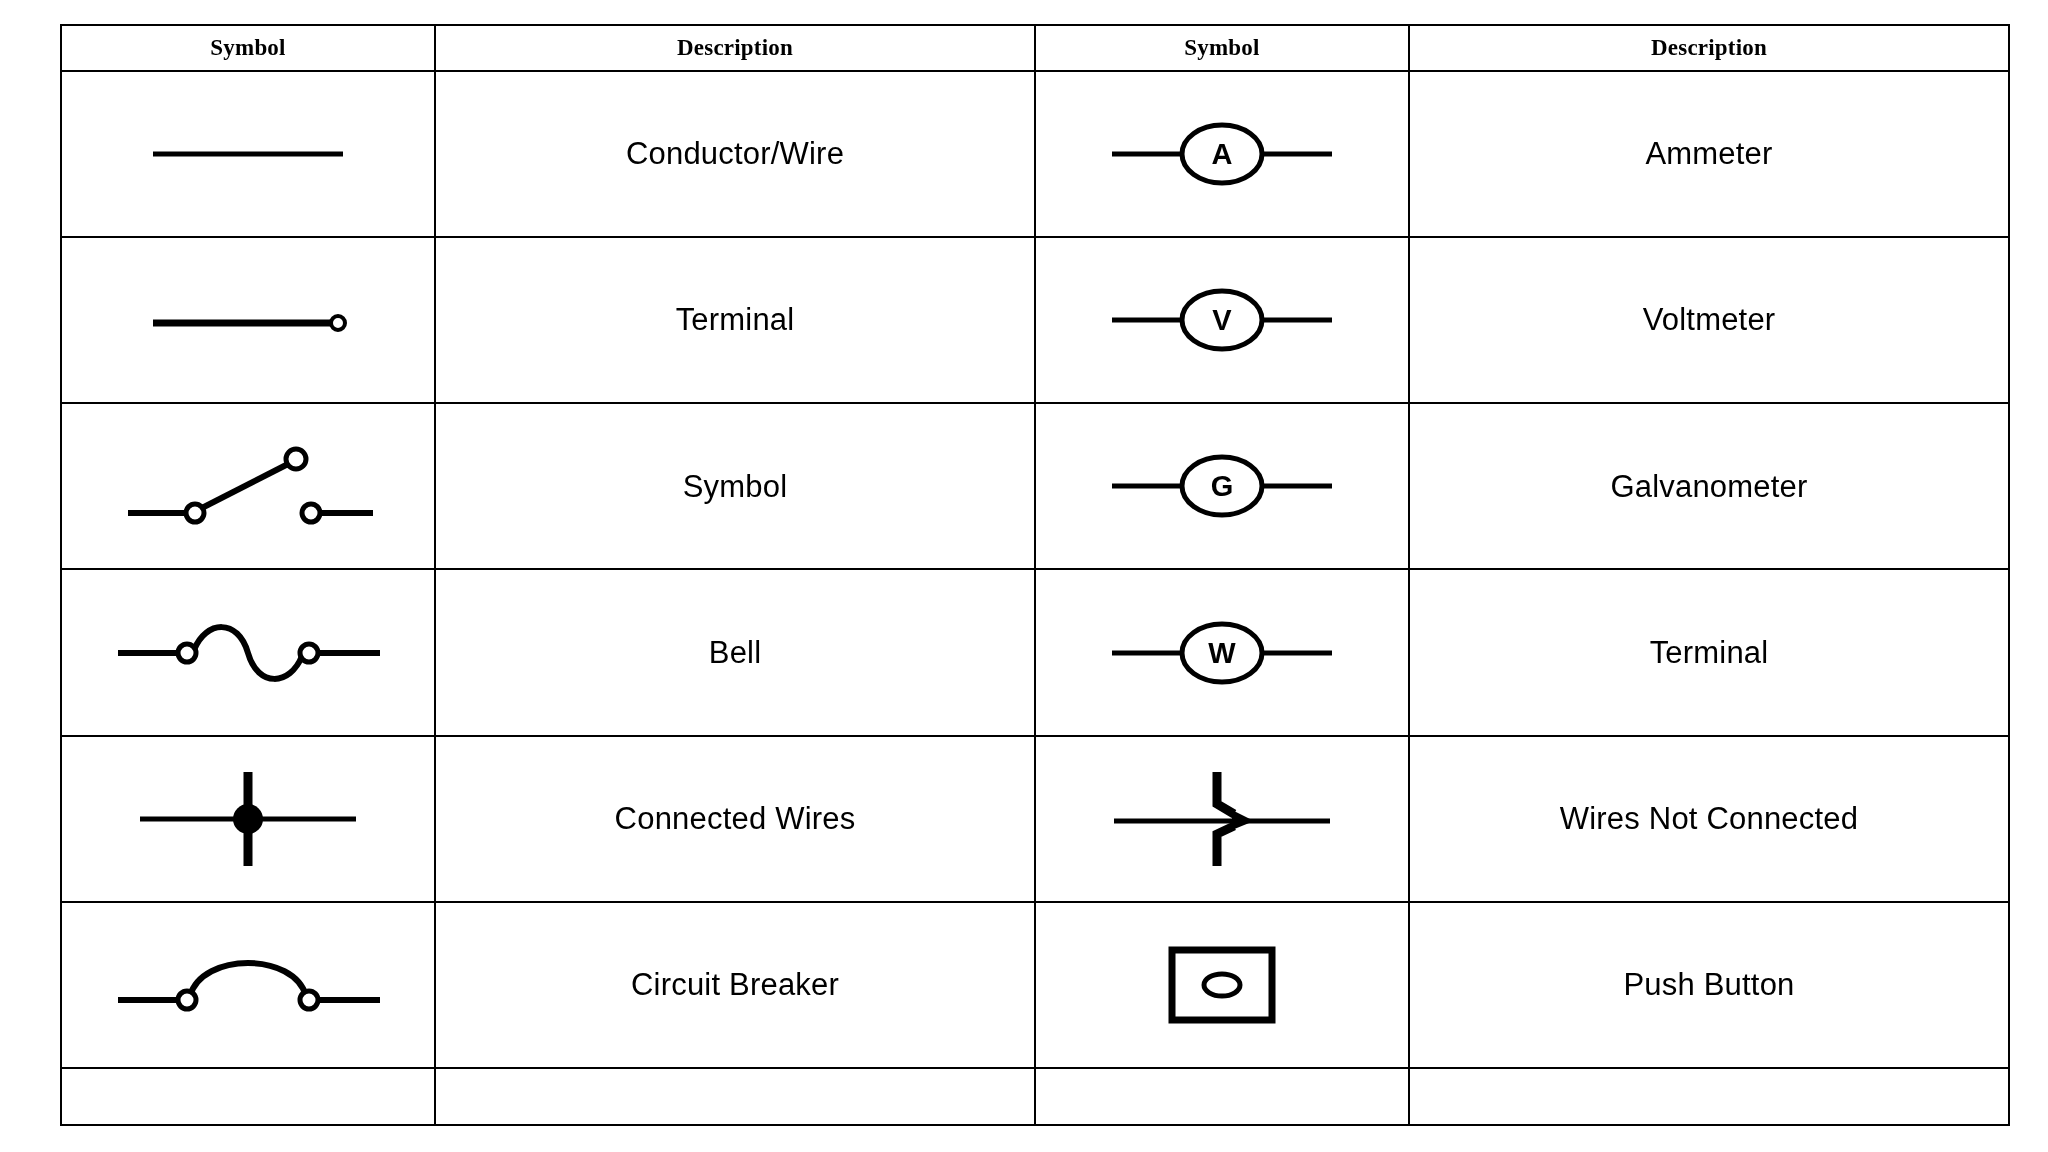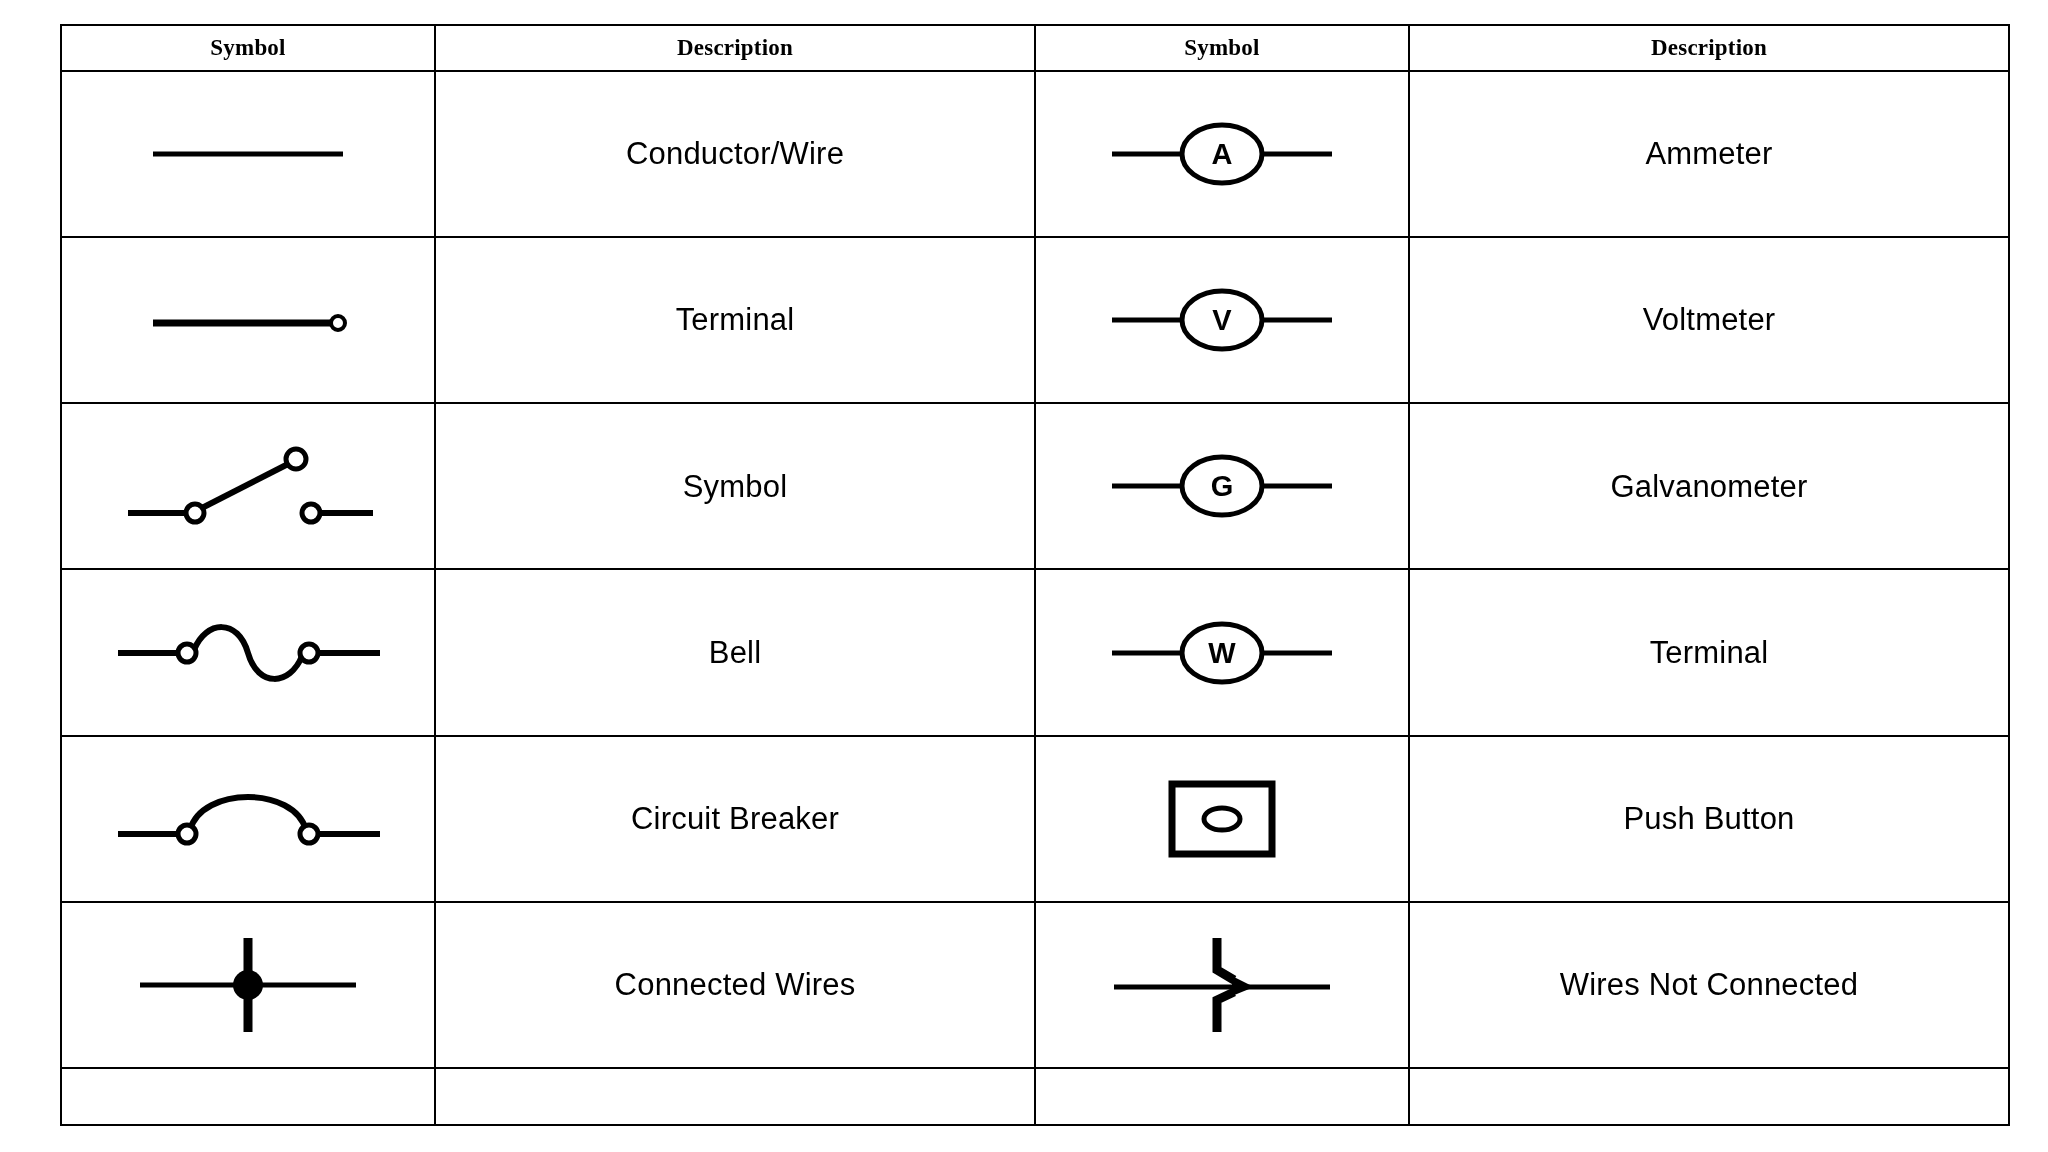--- a/index.html
+++ b/index.html
@@ -206,20 +206,48 @@
         </td>
         <td>
           <span class="desc-text">Terminal</span>
         </td>
       </tr>
 
       <tr class="data-row">
         <td>
           <div class="symbol-cell">
             <svg width="300" height="110" viewBox="0 0 300 110">
+              <line x1="42" y1="55" x2="258" y2="55" stroke="#000" stroke-width="5"></line>
+              <line x1="150" y1="8" x2="150" y2="102" stroke="#000" stroke-width="9"></line>
+              <circle cx="150" cy="55" r="15" fill="#000"></circle>
+            </svg>
+          </div>
+        </td>
+        <td>
+          <span class="desc-text">Connected Wires</span>
+        </td>
+        <td>
+          <div class="symbol-cell">
+            <svg width="300" height="110" viewBox="0 0 300 110">
+              <line x1="42" y1="57" x2="258" y2="57" stroke="#000" stroke-width="5"></line>
+              <path d="M 145 8 L 145 40 L 162 50" fill="none" stroke="#000" stroke-width="9"></path>
+              <path d="M 145 102 L 145 70 L 162 62" fill="none" stroke="#000" stroke-width="9"></path>
+              <path d="M 160 46 L 182 57 L 160 66 Z" fill="#000"></path>
+            </svg>
+          </div>
+        </td>
+        <td>
+          <span class="desc-text">Wires Not Connected</span>
+        </td>
+      </tr>
+
+      <tr class="data-row">
+        <td>
+          <div class="symbol-cell">
+            <svg width="300" height="110" viewBox="0 0 300 110">
               <line x1="20" y1="70" x2="82" y2="70" stroke="#000" stroke-width="6"></line>
               <path d="M 92 66 C 104 22 196 22 208 66" fill="none" stroke="#000" stroke-width="6"></path>
               <circle cx="89" cy="70" r="9" fill="#fff" stroke="#000" stroke-width="5"></circle>
               <circle cx="211" cy="70" r="9" fill="#fff" stroke="#000" stroke-width="5"></circle>
               <line x1="220" y1="70" x2="282" y2="70" stroke="#000" stroke-width="6"></line>
             </svg>
           </div>
         </td>
         <td>
           <span class="desc-text">Circuit Breaker</span>
@@ -230,48 +258,20 @@
               <rect x="100" y="20" width="100" height="70" fill="#fff" stroke="#000" stroke-width="7"></rect>
               <ellipse cx="150" cy="55" rx="18" ry="11" fill="#fff" stroke="#000" stroke-width="5"></ellipse>
             </svg>
           </div>
         </td>
         <td>
           <span class="desc-text">Push Button</span>
         </td>
       </tr>
 
-      <tr class="data-row">
-        <td>
-          <div class="symbol-cell">
-            <svg width="300" height="110" viewBox="0 0 300 110">
-              <line x1="42" y1="55" x2="258" y2="55" stroke="#000" stroke-width="5"></line>
-              <line x1="150" y1="8" x2="150" y2="102" stroke="#000" stroke-width="9"></line>
-              <circle cx="150" cy="55" r="15" fill="#000"></circle>
-            </svg>
-          </div>
-        </td>
-        <td>
-          <span class="desc-text">Connected Wires</span>
-        </td>
-        <td>
-          <div class="symbol-cell">
-            <svg width="300" height="110" viewBox="0 0 300 110">
-              <line x1="42" y1="57" x2="258" y2="57" stroke="#000" stroke-width="5"></line>
-              <path d="M 145 8 L 145 40 L 162 50" fill="none" stroke="#000" stroke-width="9"></path>
-              <path d="M 145 102 L 145 70 L 162 62" fill="none" stroke="#000" stroke-width="9"></path>
-              <path d="M 160 46 L 182 57 L 160 66 Z" fill="#000"></path>
-            </svg>
-          </div>
-        </td>
-        <td>
-          <span class="desc-text">Wires Not Connected</span>
-        </td>
-      </tr>
-
 
       <tr class="tail-row">
         <td></td>
         <td></td>
         <td></td>
         <td></td>
       </tr>
 
     </tbody>
   </table>

